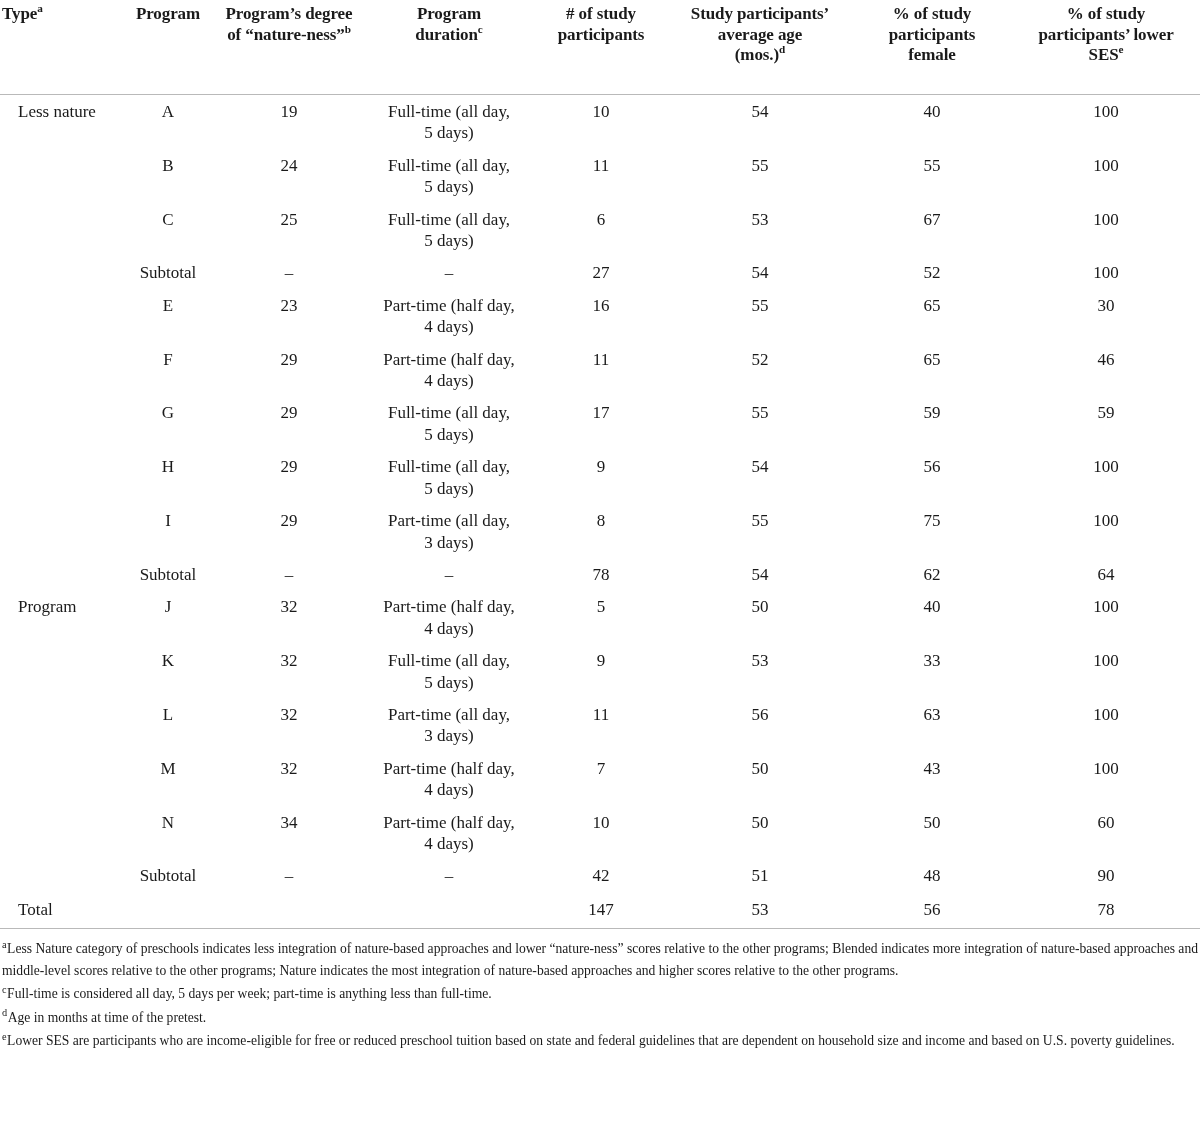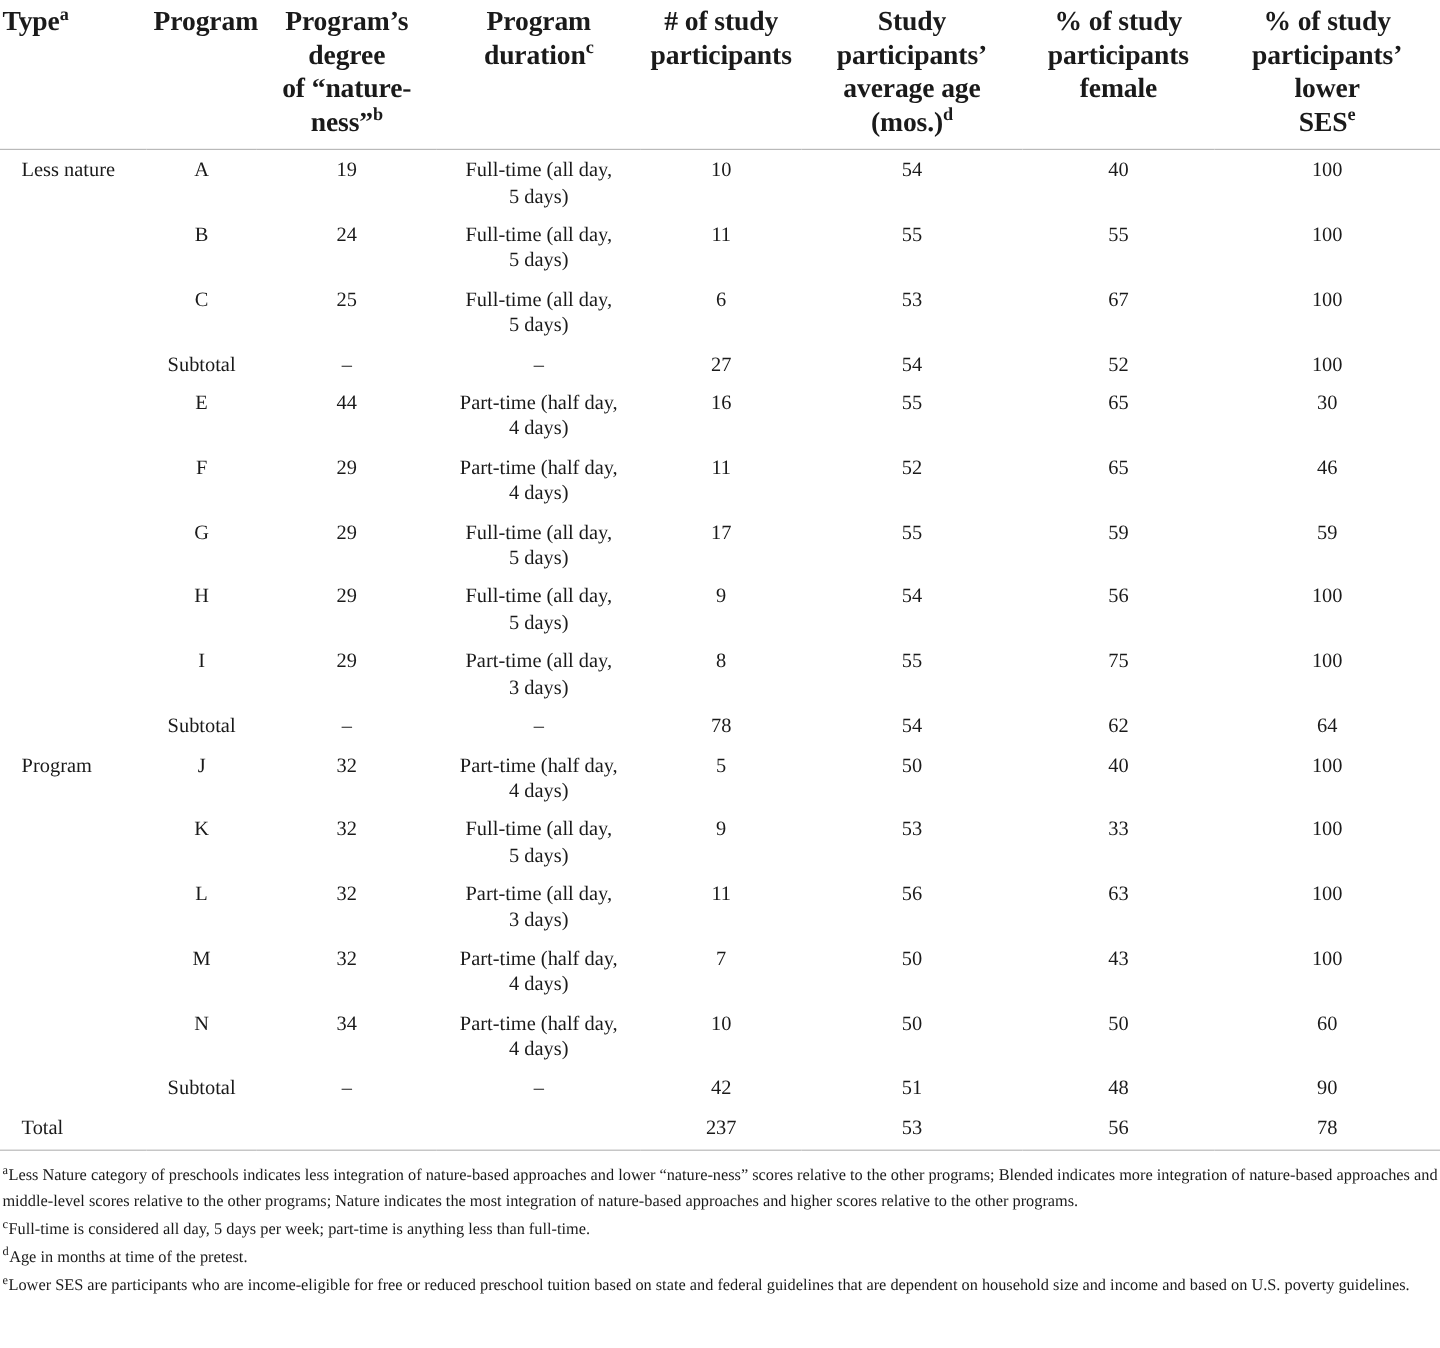--- a/index.html
+++ b/index.html
@@ -33,21 +33,21 @@
   col.c-prog   { width: 92px; }
   col.c-deg    { width: 150px; }
   col.c-dur    { width: 170px; }
   col.c-part   { width: 134px; }
   col.c-age    { width: 184px; }
   col.c-fem    { width: 160px; }
   col.c-ses    { width: 188px; }
 
   thead th {
     font-weight: bold;
-    font-size: 23px;
+    font-size: 17px;
     line-height: 1.22;
     padding: 4px 6px 8px 6px;
     vertical-align: top;
     text-align: center;
     letter-spacing: -0.1px;
   }
   thead th.left {
     text-align: left;
     padding-left: 2px;
   }
@@ -191,21 +191,21 @@
           <td><span>–</span></td>
           <td><span>–</span></td>
           <td><span>27</span></td>
           <td><span>54</span></td>
           <td><span>52</span></td>
           <td><span>100</span></td>
         </tr>
         <tr>
           <td class="type-cell"></td>
           <td><span>E</span></td>
-          <td><span>44</span></td>
+          <td><span>23</span></td>
           <td><span>Part-time (half day,</span><span class="dur-line2">4 days)</span></td>
           <td><span>16</span></td>
           <td><span>55</span></td>
           <td><span>65</span></td>
           <td><span>30</span></td>
         </tr>
         <tr>
           <td class="type-cell"></td>
           <td><span>F</span></td>
           <td><span>29</span></td>
@@ -313,21 +313,21 @@
           <td><span>42</span></td>
           <td><span>51</span></td>
           <td><span>48</span></td>
           <td><span>90</span></td>
         </tr>
         <tr class="total-row last-row">
           <td class="type-cell"><span>Total</span></td>
           <td></td>
           <td></td>
           <td></td>
-          <td><span>237</span></td>
+          <td><span>147</span></td>
           <td><span>53</span></td>
           <td><span>56</span></td>
           <td><span>78</span></td>
         </tr>
       </tbody>
   </table>
 
   <div class="footnotes" id="footnotes">
       <p><span class="fn-mark">a</span><span>Less Nature category of preschools indicates less integration of nature-based approaches and lower “nature-ness” scores relative to the other programs; Blended indicates more integration of nature-based approaches and middle-level scores relative to the other programs; Nature indicates the most integration of nature-based approaches and higher scores relative to the other programs.</span></p>
       <p><span class="fn-mark">c</span><span>Full-time is considered all day, 5 days per week; part-time is anything less than full-time.</span></p>

